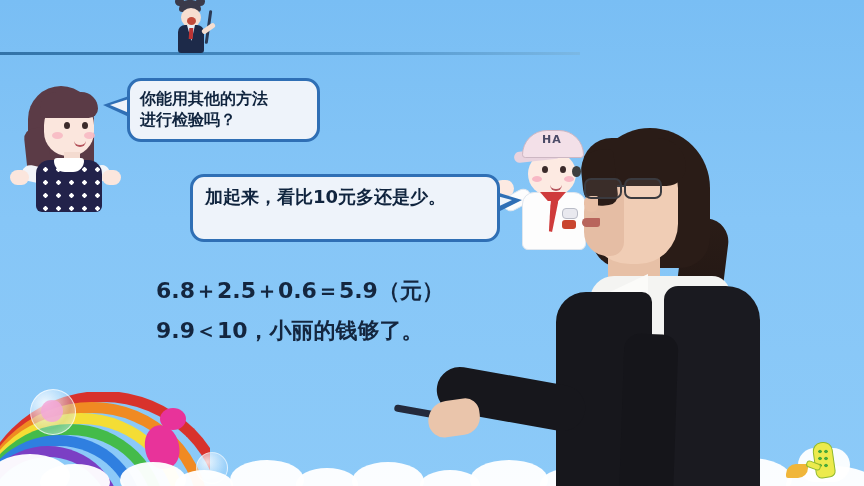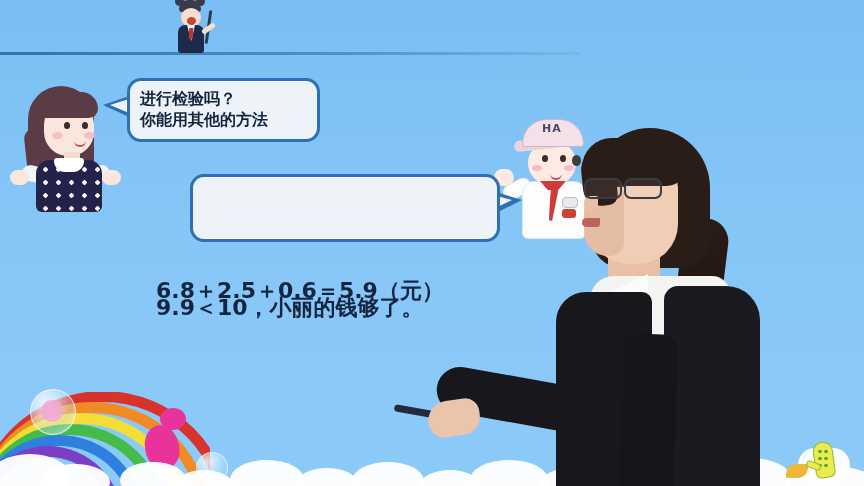--- a/index.html
+++ b/index.html
@@ -72,21 +72,21 @@
     background-size:13px 13px;background-position:3px 3px;background-color:#22224a;}
   .girl .g-collar{position:absolute;left:46px;top:76px;width:30px;height:14px;
     background:#fff;border-radius:4px 4px 14px 14px;}
   .girl .g-sleeve{position:absolute;top:84px;width:24px;height:16px;background:#f2f4f8;border-radius:8px;}
   .girl .g-sleeve.l{left:14px;transform:rotate(12deg);}
   .girl .g-sleeve.r{left:78px;transform:rotate(-14deg);}
   .girl .g-hand{position:absolute;top:88px;width:19px;height:15px;background:#fbe6dd;border-radius:8px;}
   .girl .g-hand.l{left:2px;} .girl .g-hand.r{left:94px;}
 
   
-  .boy{position:absolute;left:500px;top:117px;width:112px;height:124px;}
+  .boy{position:absolute;left:500px;top:128px;width:112px;height:124px;}
   .boy .b-cap{position:absolute;left:22px;top:2px;width:60px;height:26px;
     background:#f3e0e8;border-radius:30px 30px 4px 4px;border:1px solid #cdb7c3;}
   .boy .b-brim{position:absolute;left:14px;top:22px;width:44px;height:11px;
     background:#e9d3de;border-radius:14px 4px 4px 14px;transform:rotate(-6deg);}
   .boy .b-cap-text{position:absolute;left:42px;top:5px;font-size:11px;font-weight:bold;
     color:#4a4a66;letter-spacing:1px;font-family:"DejaVu Sans",sans-serif;}
   .boy .b-face{position:absolute;left:28px;top:24px;width:48px;height:44px;
     background:#fdeae2;border-radius:22px 22px 22px 22px;}
   .boy .b-eye{position:absolute;top:38px;width:6px;height:7px;background:#3b2a2a;border-radius:50%;}
   .boy .b-eye.l{left:42px;} .boy .b-eye.r{left:60px;}
@@ -131,21 +131,21 @@
   #tail-2b{left:493px;top:195px;border-top:5px solid transparent;
     border-bottom:9px solid transparent;border-left:19px solid #eef3fa;}
 
   
   .math{
     position:absolute;left:156px;color:#14263f;font-weight:bold;
     font-size:22px;letter-spacing:0px;white-space:nowrap;
     font-family:"DejaVu Sans","Liberation Sans",sans-serif;
   }
   #math-1{top:276px;}
-  #math-2{top:293px;}
+  #math-2{top:316px;}
 
   
   .rainbow{position:absolute;left:-26px;top:392px;width:236px;height:128px;overflow:hidden;}
   .rainbow .arc{position:absolute;left:0;bottom:0;border-radius:50% 50% 0 0/100% 100% 0 0;
     border-style:solid;border-bottom:none;}
   .r1{width:236px;height:118px;border-width:11px;border-color:#d8322c;left:0;}
   .r2{width:214px;height:107px;border-width:11px;border-color:#f08a22;left:11px;}
   .r3{width:192px;height:96px;border-width:11px;border-color:#f4dd35;left:22px;}
   .r4{width:170px;height:85px;border-width:11px;border-color:#44bb4a;left:33px;}
   .r5{width:148px;height:74px;border-width:11px;border-color:#2f7fe0;left:44px;}
@@ -287,27 +287,28 @@
       <div class="t1"></div>
       <div class="t2"></div>
     </div>
     <div class="b-badge"></div>
     <div class="b-badge2"></div>
   </div>
 
   <div class="tail" id="tail-1"></div>
   <div class="tail" id="tail-1b"></div>
   <div class="bubble" id="bubble-1">
+    <div>你能用其他的方法</div>
     <div>进行检验吗？</div>
-    <div>你能用其他的方法</div>
   </div>
 
   <div class="tail" id="tail-2"></div>
   <div class="tail" id="tail-2b"></div>
   <div class="bubble" id="bubble-2">
+    <div>加起来，看比10元多还是少。</div>
   </div>
 
   <div class="math" id="math-1">6.8＋2.5＋0.6＝5.9（元）</div>
   <div class="math" id="math-2">9.9＜10，小丽的钱够了。</div>
 
   <div class="rainbow">
     <div class="arc r1"></div>
     <div class="arc r2"></div>
     <div class="arc r3"></div>
     <div class="arc r4"></div>

